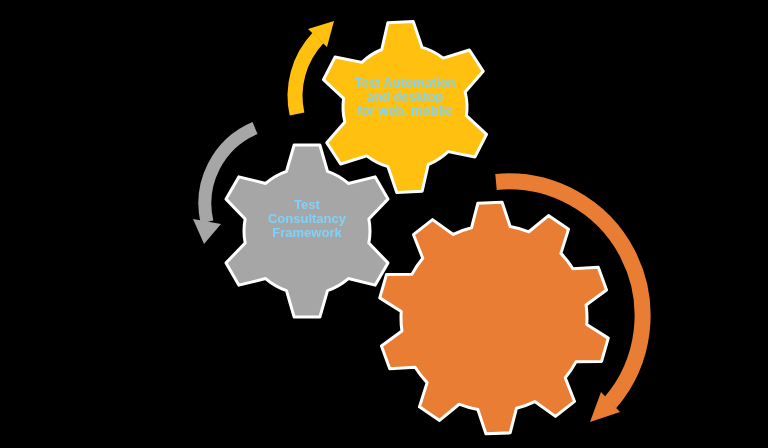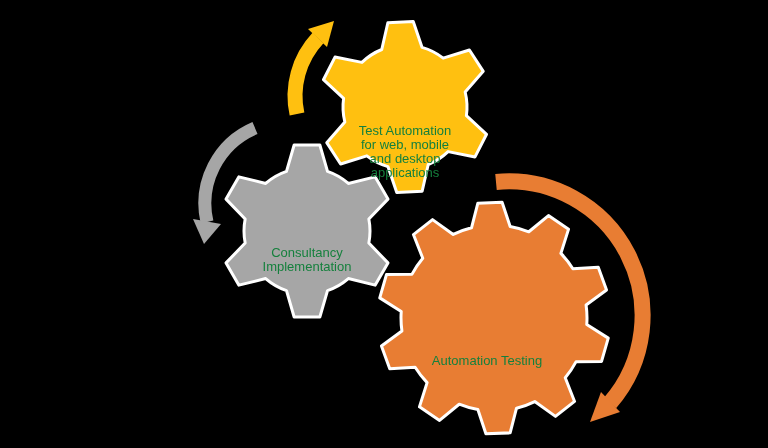--- a/index.html
+++ b/index.html
@@ -7,26 +7,25 @@
     position:relative;
     width:768px;height:448px;
     background:#000000;
     overflow:hidden;
     font-family:"Liberation Sans",sans-serif;
   }
   #diagram-svg{position:absolute;left:0;top:0;}
   .gear-label{
     position:absolute;
     text-align:center;
-    color:#15803d;
-    font-weight:normal;
+    color:#7dd3fc;
+    font-weight:bold;
     font-size:13px;
     line-height:14px;
     letter-spacing:0px;
-    margin-top:48px;
   }
   .label-apps{left:332px;top:76px;width:146px;}
   .label-framework{left:227px;top:198px;width:160px;}
   .label-consultancy{left:377px;top:306px;width:220px;}
 </style>
 </head>
 <body>
 
 <div id="canvas">
 
@@ -49,27 +48,26 @@
     </g>
 
     <g>
       <path d="M 496 182 A 134 134 0 0 1 610 403" fill="none" stroke-width="16" stroke="#E87D33"></path>
       <path d="M 590 422 L 620 412 L 601 392 Z" fill="#E87D33"></path>
     </g>
   </svg>
 
   <div class="gear-label label-apps">
     <div>Test Automation</div>
+    <div>and desktop</div>
     <div>for web, mobile</div>
-    <div>and desktop</div>
-    <div>applications</div>
   </div>
 
   <div class="gear-label label-framework">
+    <div>Test</div>
     <div>Consultancy</div>
-    <div>Implementation</div>
+    <div>Framework</div>
   </div>
 
   <div class="gear-label label-consultancy">
-    <div>Automation Testing</div>
   </div>
 
 </div>
 
 </body></html>

